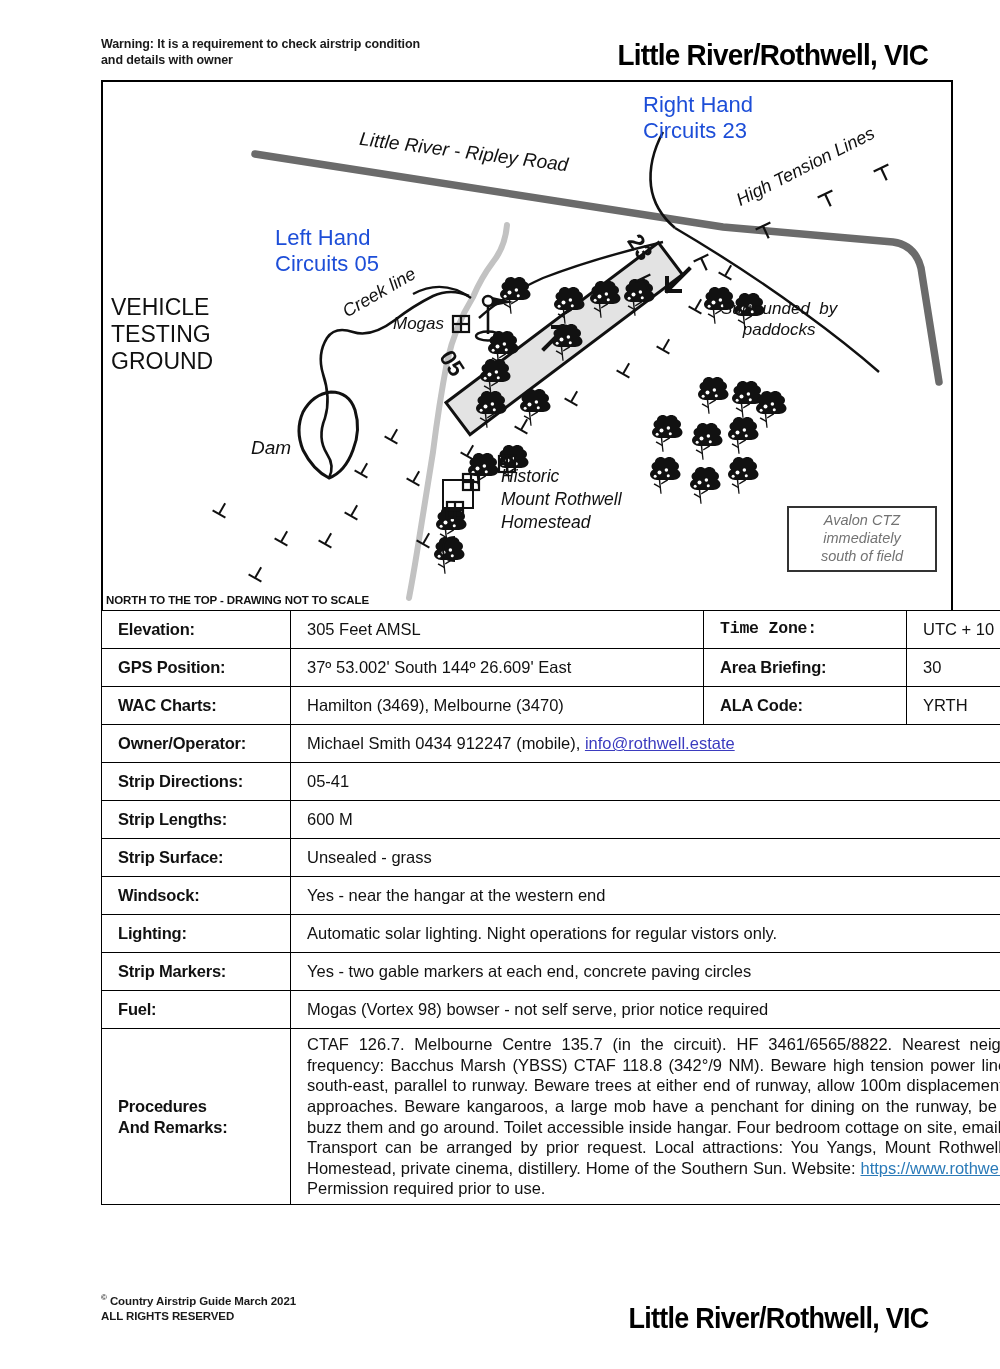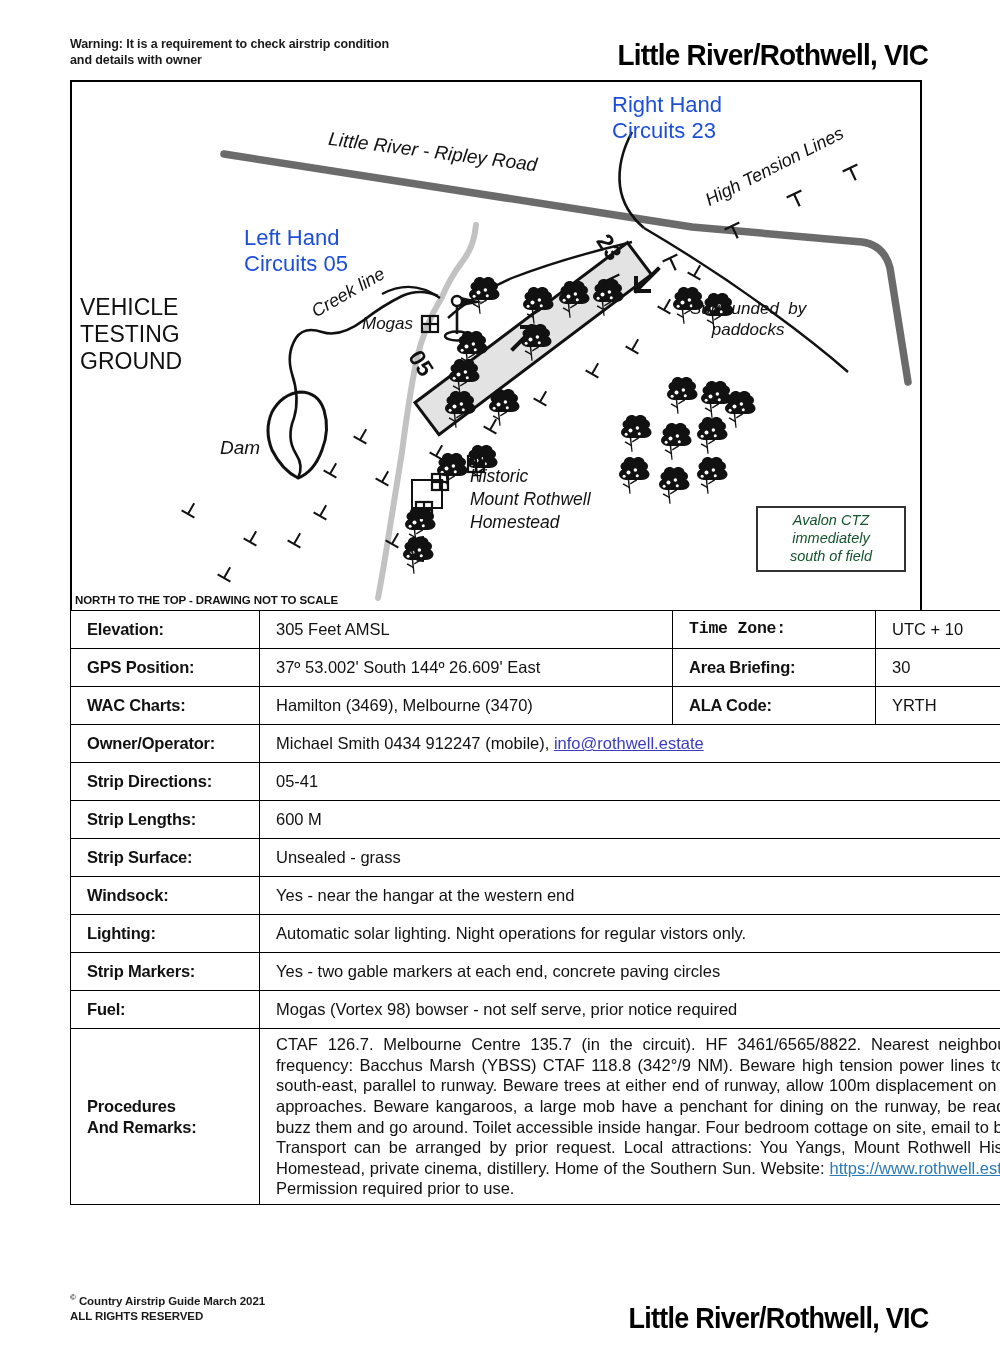--- a/index.html
+++ b/index.html
@@ -2,21 +2,21 @@
 <html><head>
 <meta charset="utf-8">
 <style>
   html,body{margin:0;padding:0;background:#ffffff;}
   body{
     width:1000px;height:1369px;position:relative;
     font-family:"Liberation Sans",sans-serif;
     color:#111;
     -webkit-font-smoothing:antialiased;
   }
-  .page{position:absolute;inset:0;}
+  .page{position:absolute;inset:0;margin-left:31px;}
 
   
   .warn{
     position:absolute;left:70px;top:36px;width:330px;
     font-family:"Liberation Sans",sans-serif;
     font-size:12.5px;font-weight:700;line-height:1.28;color:#1a1a1a;
     letter-spacing:-0.1px;
   }
   .hdr-title{
     position:absolute;right:72px;top:38px;
@@ -75,21 +75,21 @@
     position:absolute;z-index:5;white-space:pre;
     font-family:"Liberation Sans",sans-serif;
   }
   .lab-red{color:#1d4ed8;font-size:22px;line-height:1.2;font-weight:400;}
   .lab-it{font-style:italic;color:#111;font-weight:400;}
 
   .ctzbox{
     position:absolute;z-index:5;left:684px;top:424px;width:146px;height:62px;
     border:2px solid #333;background:#fff;
     display:flex;align-items:center;justify-content:center;text-align:center;
-    font-style:italic;font-size:14.5px;line-height:1.24;color:#14532d;
+    font-style:italic;font-size:14.5px;line-height:1.24;color:#737373;
   }
 
   
   .tbl{
     position:absolute;left:70px;top:610px;width:848px;
     border-collapse:collapse;table-layout:fixed;
     background:#fff;
   }
   .tbl td{
     border:1.6px solid #000;

